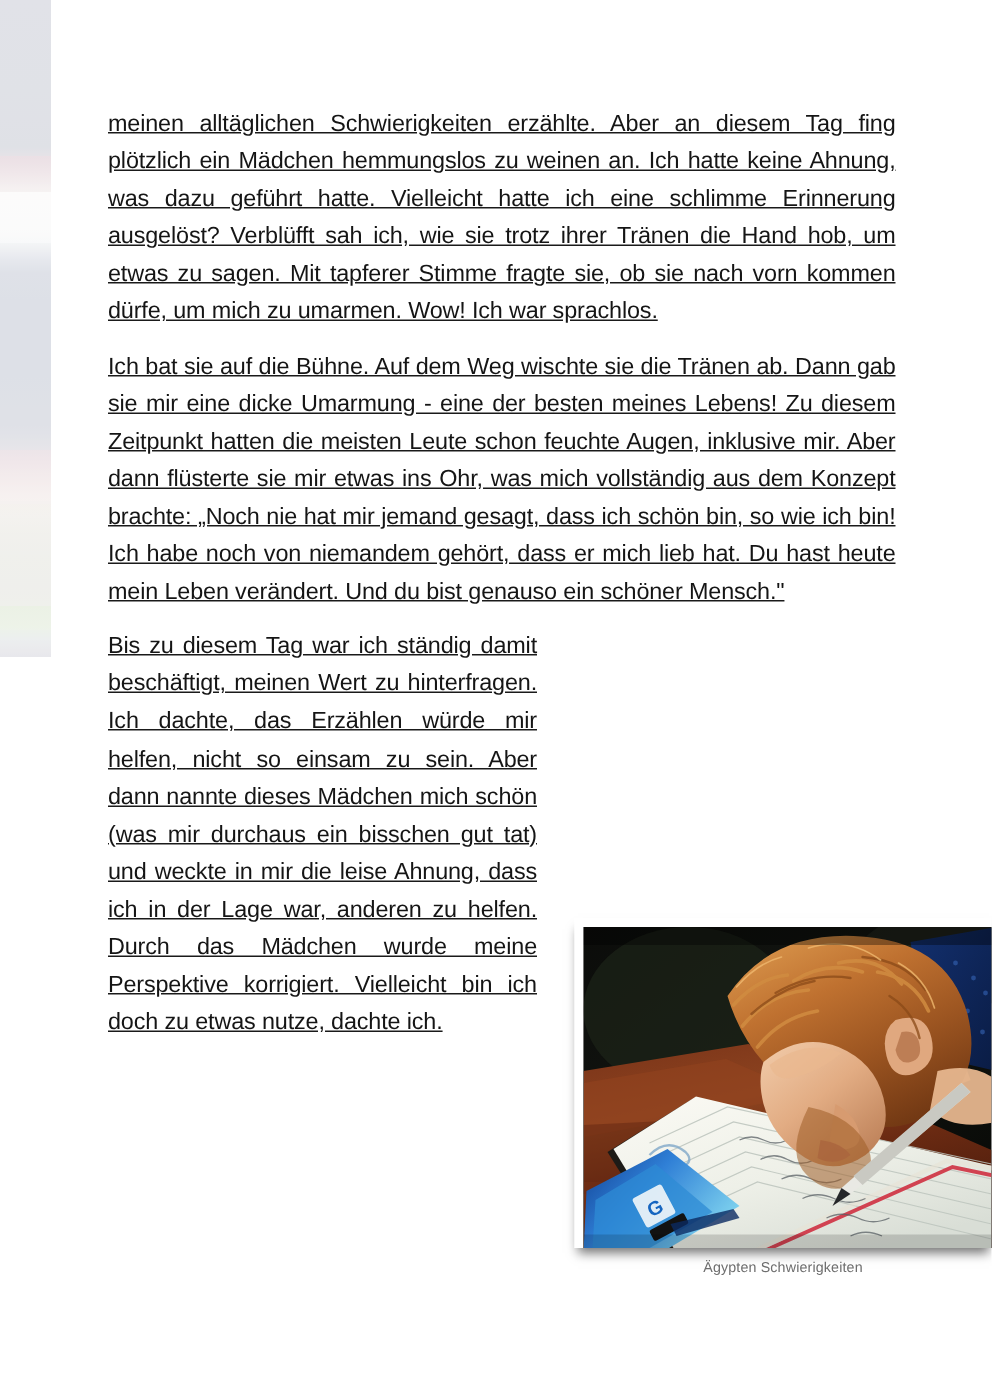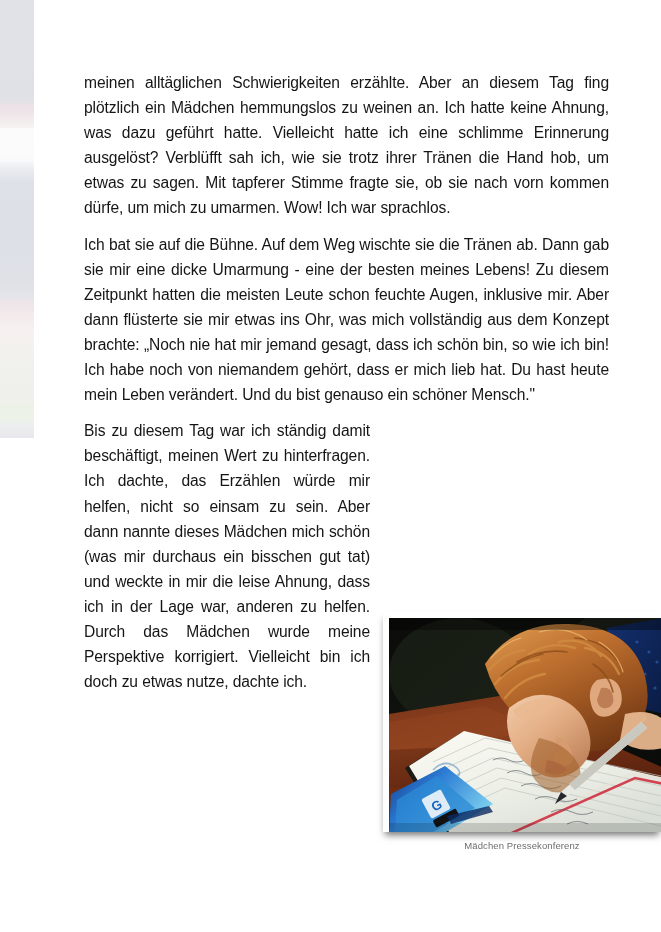--- a/index.html
+++ b/index.html
@@ -76,23 +76,24 @@
     background: linear-gradient(to bottom, rgba(236,232,222,0.5), rgba(228,228,220,0.45));
   }
   #bleed-strip .band-green {
     top: 404px; height: 16px;
     background: linear-gradient(to bottom, rgba(214,232,198,0.55), rgba(228,238,216,0.3));
   }
 
   
   #page-body {
     position: absolute;
-    left: 84px;
+    left: 72px;
     top: 70px;
     width: 525px;
+    text-decoration: underline;
   }
   p.para {
     margin: 0;
     font-size: 15.6px;
     line-height: 25.1px;
     text-align: justify;
     text-justify: inter-word;
     letter-spacing: -0.1px;
     color: #151515;
     -webkit-hyphens: none;
@@ -309,14 +310,14 @@
           <path d="M252 104 L258 110 L186 172 L180 166 Z" fill="#c9c9c2"></path>
           <path d="M166 186 L172 174 L178 178 Z" fill="#25272a"></path>
 
           <rect x="0" y="0" width="275" height="217" fill="none"></rect>
           <rect x="0" y="0" width="275" height="12" fill="#000" opacity="0.35"></rect>
           <rect x="0" y="205" width="275" height="12" fill="#000" opacity="0.15"></rect>
         </g>
       </svg>
     </div>
   </div>
-  <figcaption id="photo-caption">Mädchen Pressekonferenz</figcaption>
+  <figcaption id="photo-caption">Ägypten Schwierigkeiten</figcaption>
 </figure>
 
 </body></html>

